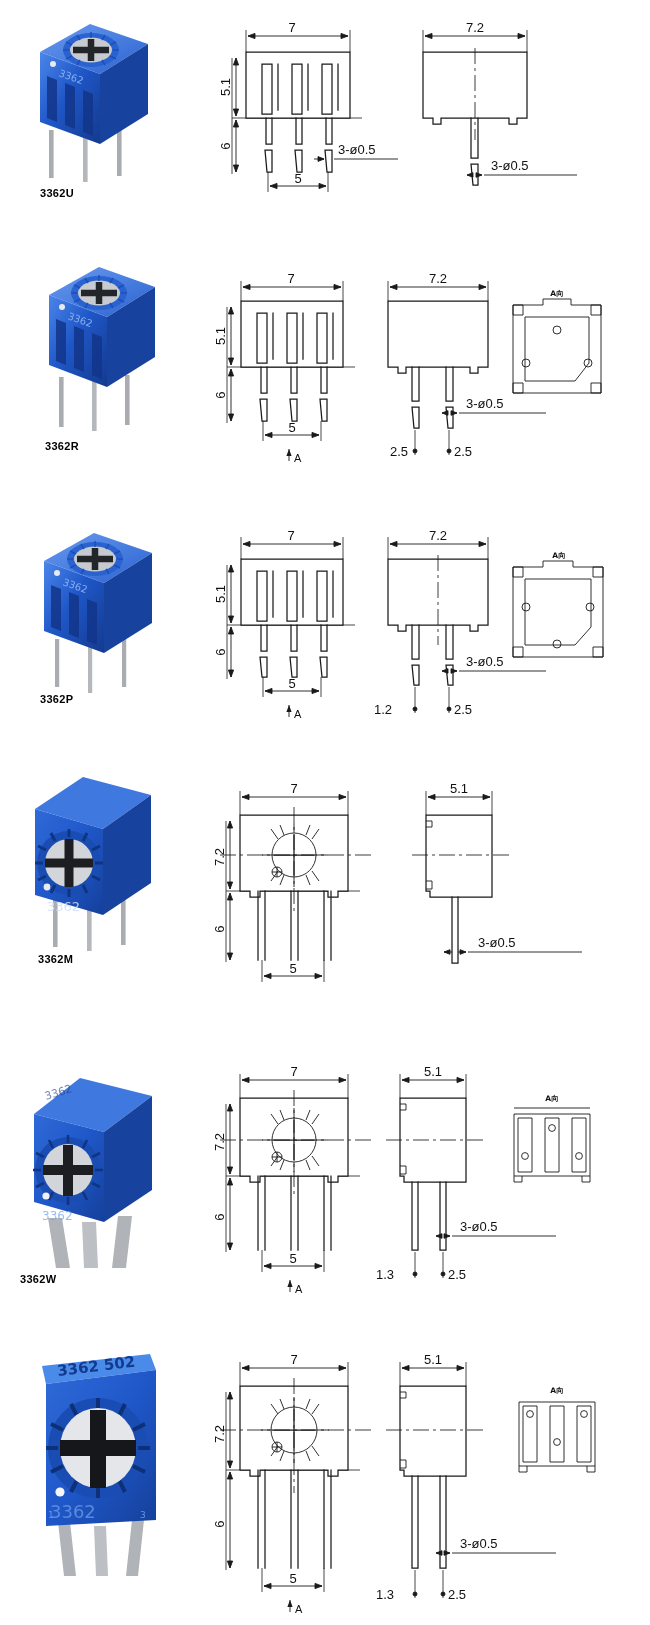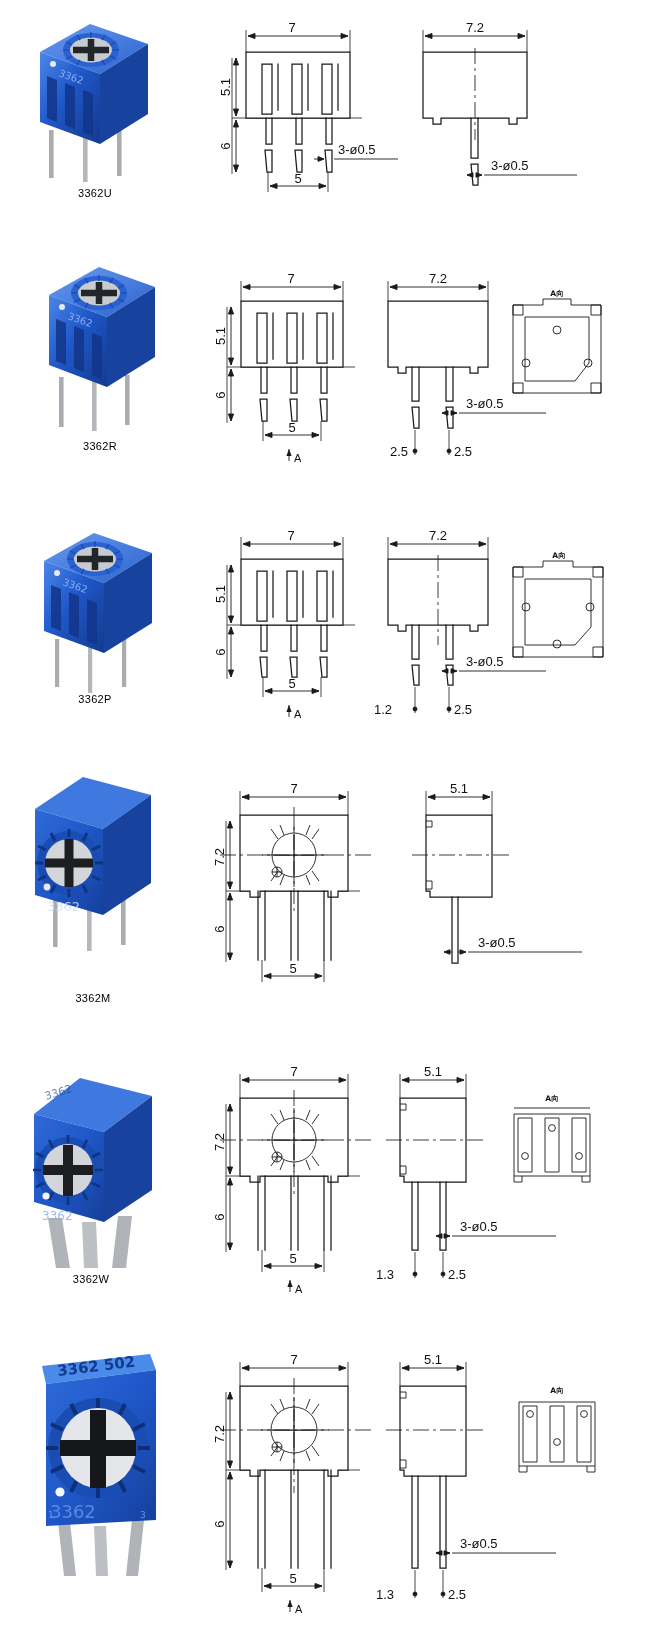--- a/index.html
+++ b/index.html
@@ -2,22 +2,22 @@
 <html><head>
 <meta charset="utf-8">
 <title>3362 Trimmer Potentiometer Dimensions</title>
 <style>
   html,body{margin:0;padding:0;background:#fff;}
   body{width:650px;height:1625px;position:relative;
        font-family:"Liberation Sans",sans-serif;color:#000;overflow:hidden;}
   .sheet{position:relative;width:650px;height:1625px;}
   .row{position:absolute;left:0;width:650px;}
   .photo-wrap{position:absolute;}
-  .partno{position:absolute;font-size:11px;font-weight:normal;letter-spacing:.3px;
-          text-align:center;white-space:nowrap;}
+  .partno{position:absolute;font-size:11px;font-weight:bold;letter-spacing:.3px;
+          text-align:left;white-space:nowrap;}
   .dwg{position:absolute;}
   svg{display:block;overflow:visible;}
   .ln{stroke:#1a1a1a;stroke-width:1.25;fill:none;stroke-linecap:square;}
   .ln-thin{stroke:#1a1a1a;stroke-width:.9;fill:none;}
   .dim{stroke:#1a1a1a;stroke-width:.9;fill:none;}
   .ext{stroke:#1a1a1a;stroke-width:.8;fill:none;}
   .ctr{stroke:#1a1a1a;stroke-width:.85;fill:none;
        stroke-dasharray:16 4 3 4;}
   .fillw{fill:#ffffff;}
   .txt{font-family:"Liberation Sans",sans-serif;font-size:13px;fill:#111;}
@@ -478,21 +478,21 @@
           <path d="M44 62 L44 70 M26 66 L30 74 M13 79 L21 83 M10 96 L18 96 M13 113 L21 109 M26 126 L30 118 M44 130 L44 122"></path>
           <path d="M62 66 L58 74 M75 79 L67 83 M78 96 L70 96 M75 113 L67 109 M62 126 L58 118"></path>
         </g>
         <circle cx="44" cy="96" r="24" fill="#d2d5d9"></circle>
         <path d="M44 72 L44 120 M20 96 L68 96" stroke="#1c1e21" stroke-width="9" fill="none"></path>
       </g>
       <circle cx="22" cy="120" r="3.4" fill="#e8eaf0"></circle>
       <text x="22" y="144" font-family="DejaVu Sans, sans-serif" font-size="13" fill="#cfe0fb" opacity=".85">3362</text>
     </svg>
   </div>
-  <div class="partno" style="left:38px;top:198px;width:110px;margin-top:39px;">3362M</div>
+  <div class="partno" style="left:38px;top:198px;width:110px;">3362M</div>
 
   <div class="dwg" style="left:200px;top:22px;">
     <svg width="195" height="225" viewBox="0 0 195 225">
       <g class="ext">
         <path d="M26 44 L26 185"></path>
             <path d="M26 114 L160 114"></path>
         <path d="M40 38 L40 14"></path>
             <path d="M148 38 L148 14"></path>
         <path d="M62 183 L62 205"></path>
             <path d="M124 183 L124 205"></path>
@@ -599,21 +599,21 @@
           <path d="M46 65 L46 73 M27 70 L31 78 M14 83 L22 87 M11 100 L19 100 M14 117 L22 113 M27 130 L31 122 M46 135 L46 127"></path>
           <path d="M65 70 L61 78 M78 83 L70 87 M81 100 L73 100 M78 117 L70 113 M65 130 L61 122"></path>
         </g>
         <ellipse cx="46" cy="100" rx="25" ry="26" fill="#d2d5d9"></ellipse>
         <path d="M46 75 L46 126 M21 100 L71 100" stroke="#1c1e21" stroke-width="10" fill="none"></path>
       </g>
       <circle cx="24" cy="126" r="3.6" fill="#f0f2f6"></circle>
       <text x="20" y="150" font-family="DejaVu Sans, sans-serif" font-size="12" fill="#7aa6ef" opacity=".75">3362</text>
     </svg>
   </div>
-  <div class="partno" style="left:32px;top:255px;width:118px;">3362W</div>
+  <div class="partno" style="left:20px;top:255px;width:118px;">3362W</div>
 
   <div class="dwg" style="left:200px;top:42px;">
     <svg width="195" height="235" viewBox="0 0 195 235">
       <g class="ext">
         <path d="M26 44 L26 192"></path>
             <path d="M26 116 L160 116"></path>
         <path d="M40 38 L40 14"></path>
             <path d="M148 38 L148 14"></path>
         <path d="M62 190 L62 212"></path>
             <path d="M124 190 L124 212"></path>

